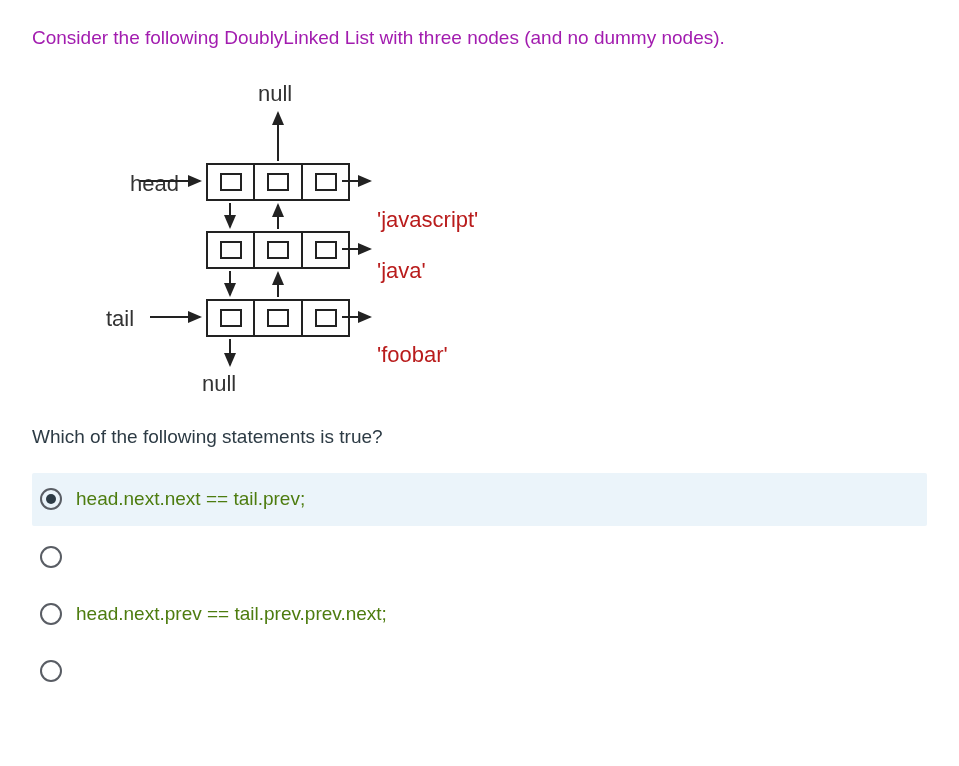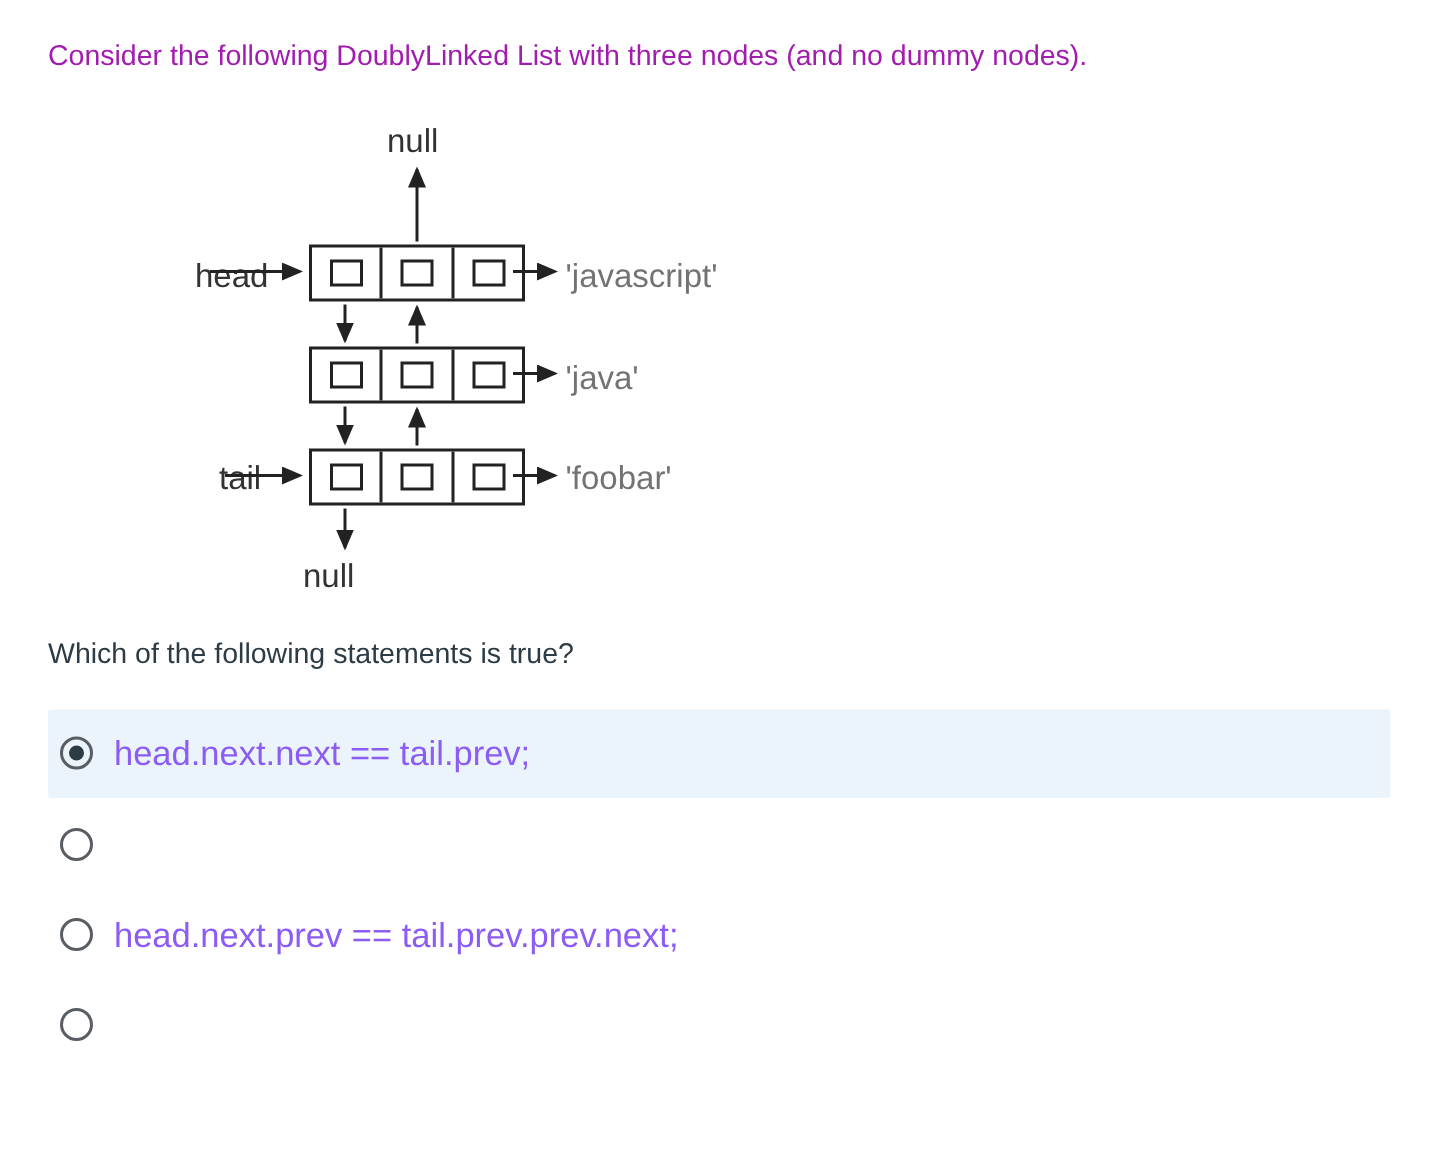--- a/index.html
+++ b/index.html
@@ -25,24 +25,24 @@
       text-align: center;
     }
     .diag-label {
       position: absolute;
       font-size: 22px;
       color: #333;
     }
     .null-top { left: 196px; top: 0; }
     .null-bot { left: 140px; top: 290px; }
     .head-lbl { left: 20px; top: 90px; margin-left: 48px; }
-    .tail-lbl { left: 44px; top: 225px; margin-left: 40px; }
-    .value-lbl { position: absolute; font-size: 22px; color: #737373; }
+    .tail-lbl { left: 44px; top: 225px; }
+    .value-lbl { position: absolute; font-size: 22px; color: #b91c1c; margin-top: 36px; }
     .val1 { left: 315px; top: 90px; }
-    .val2 { left: 315px; top: 158px; }
+    .val2 { left: 315px; top: 141px; }
     .val3 { left: 315px; top: 225px; }
     .node {
       position: absolute;
       left: 144px;
       width: 144px;
       height: 38px;
       border: 2px solid #222;
       display: flex;
     }
     .node .cell {
@@ -89,22 +89,22 @@
       content: "";
       position: absolute;
       width: 10px;
       height: 10px;
       background: #2d3b45;
       border-radius: 50%;
       top: 4px;
       left: 4px;
     }
     .option-text {
-      color: #8b5cf6;
-      font-size: 23px;
+      color: #4d7c0f;
+      font-size: 19px;
     }
   </style>
 </head>
 <body>
 
 <div class="question-prompt">Consider the following DoublyLinked List with three nodes (and no dummy nodes).</div>
 
 <div class="diagram-wrap">
   <div class="diag-label null-top">null</div>
   <div class="diag-label null-bot">null</div>

